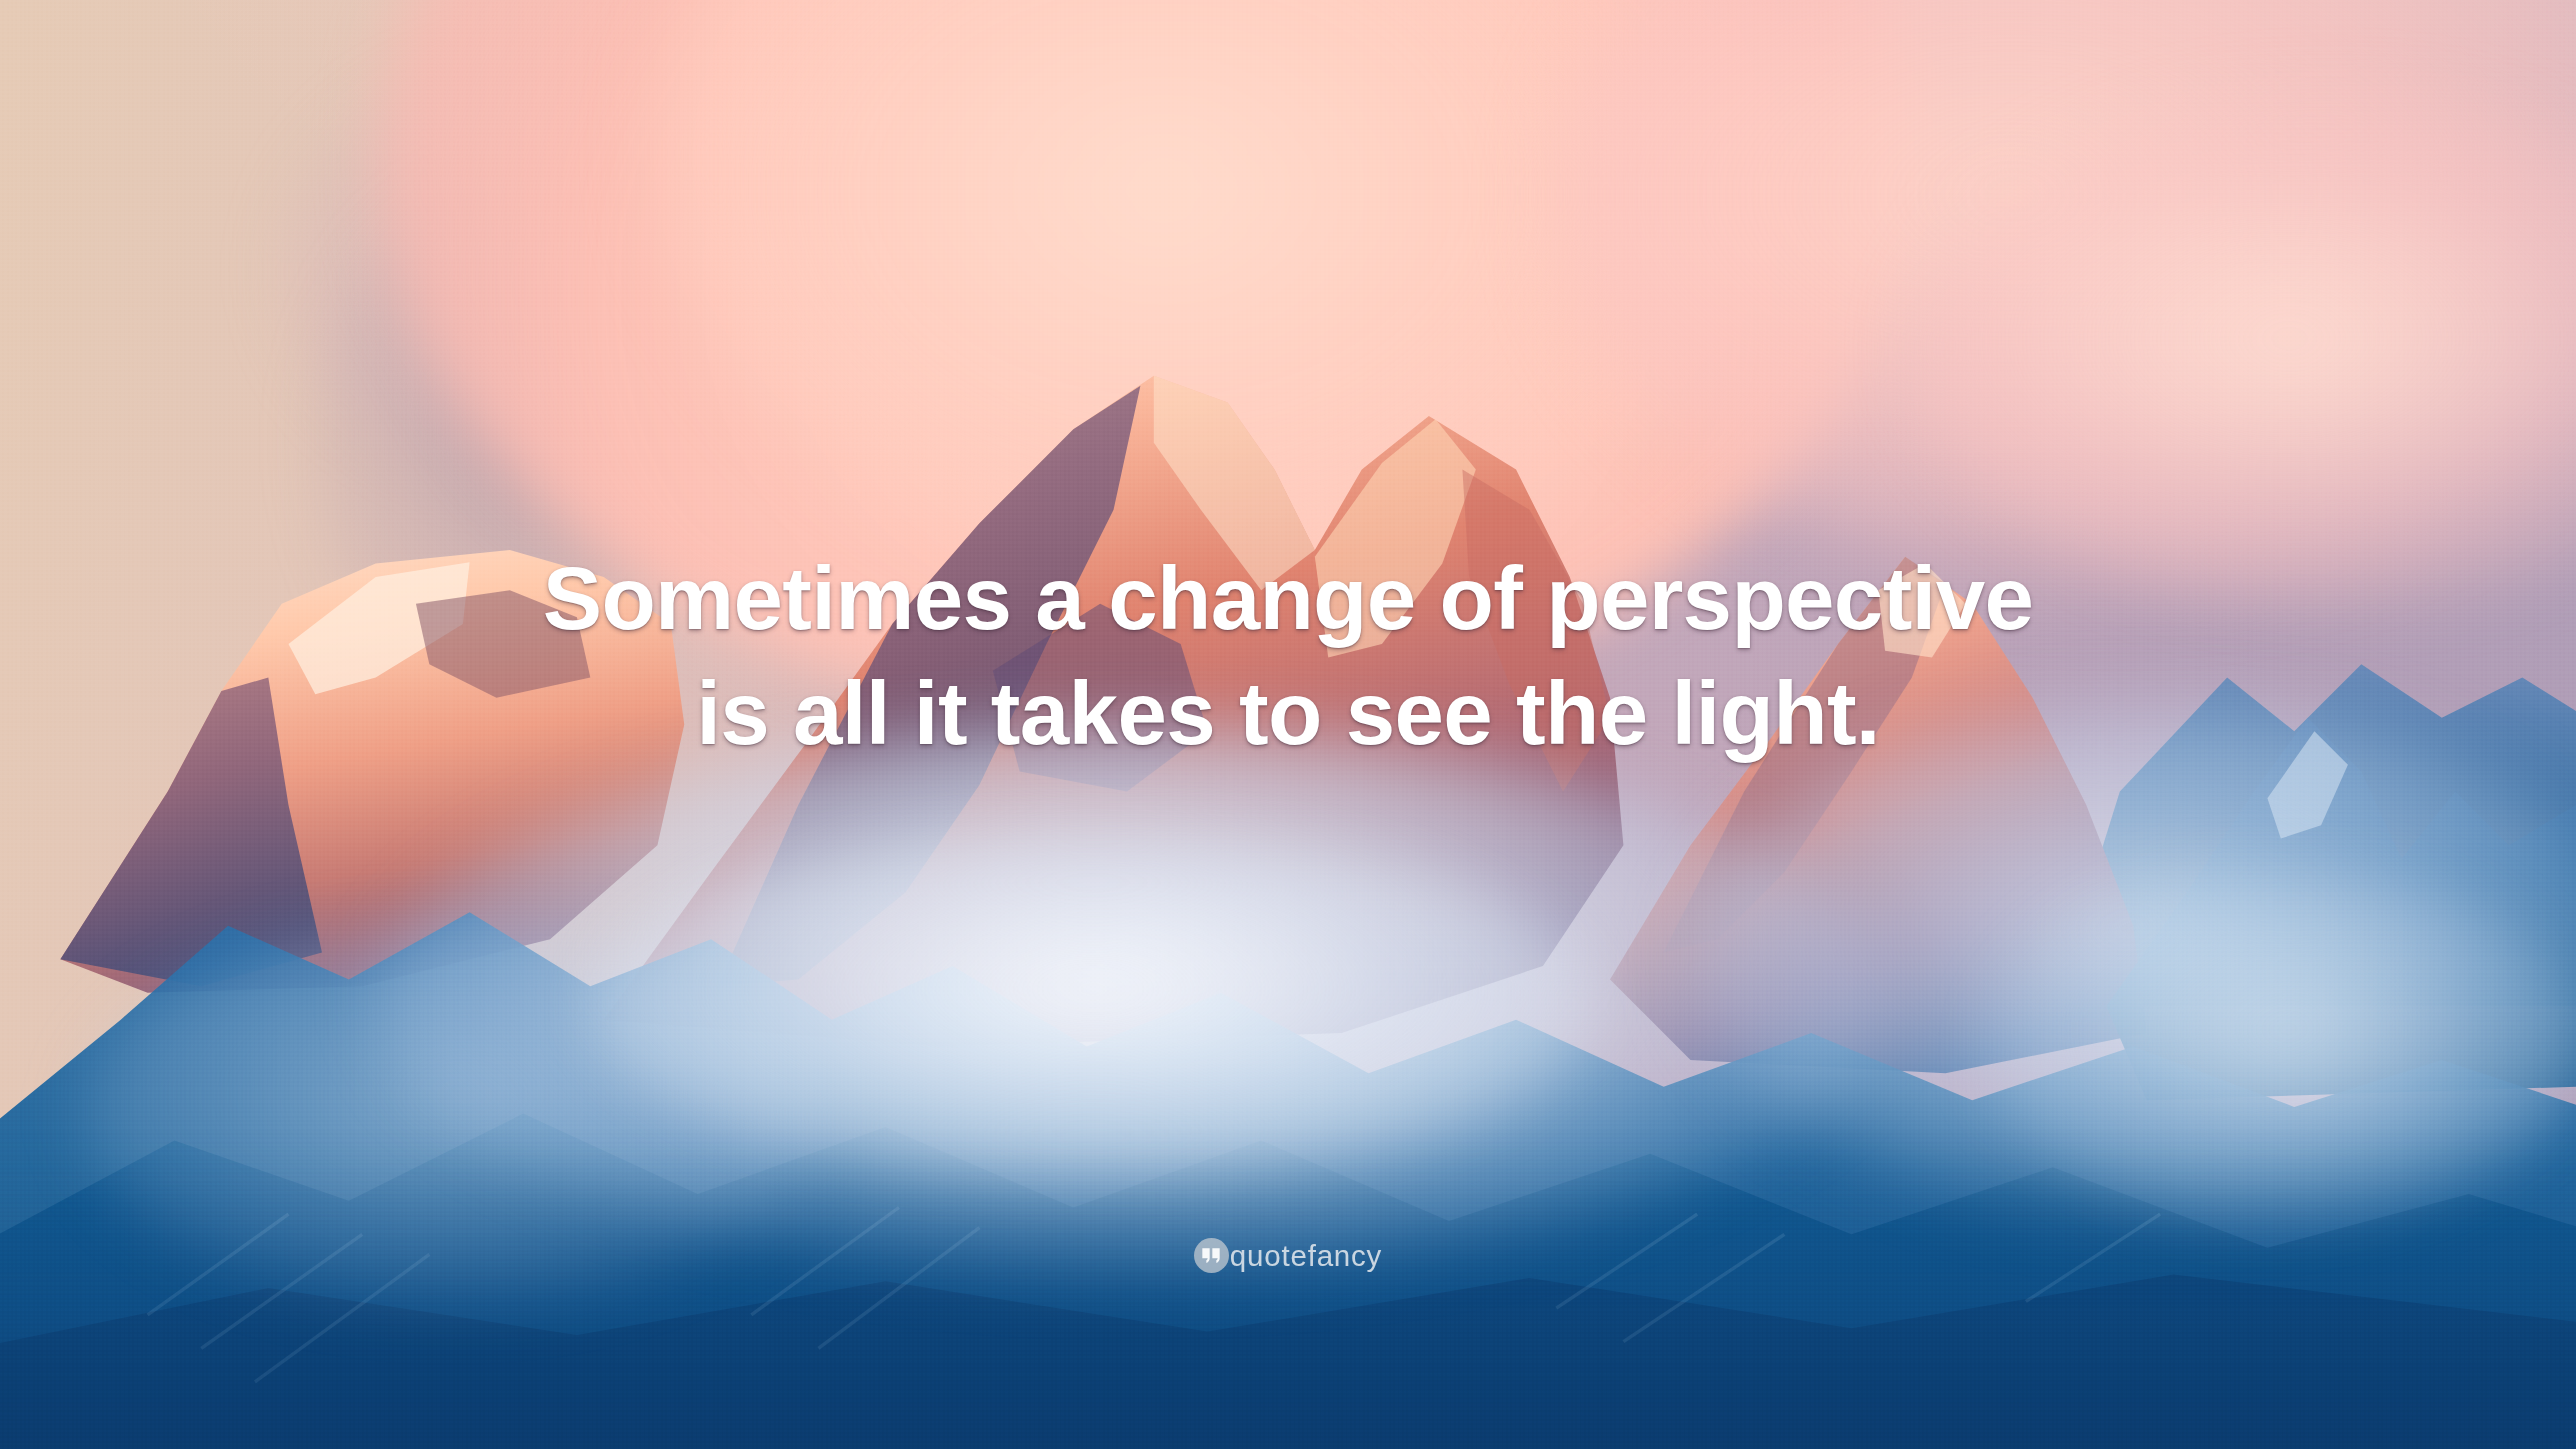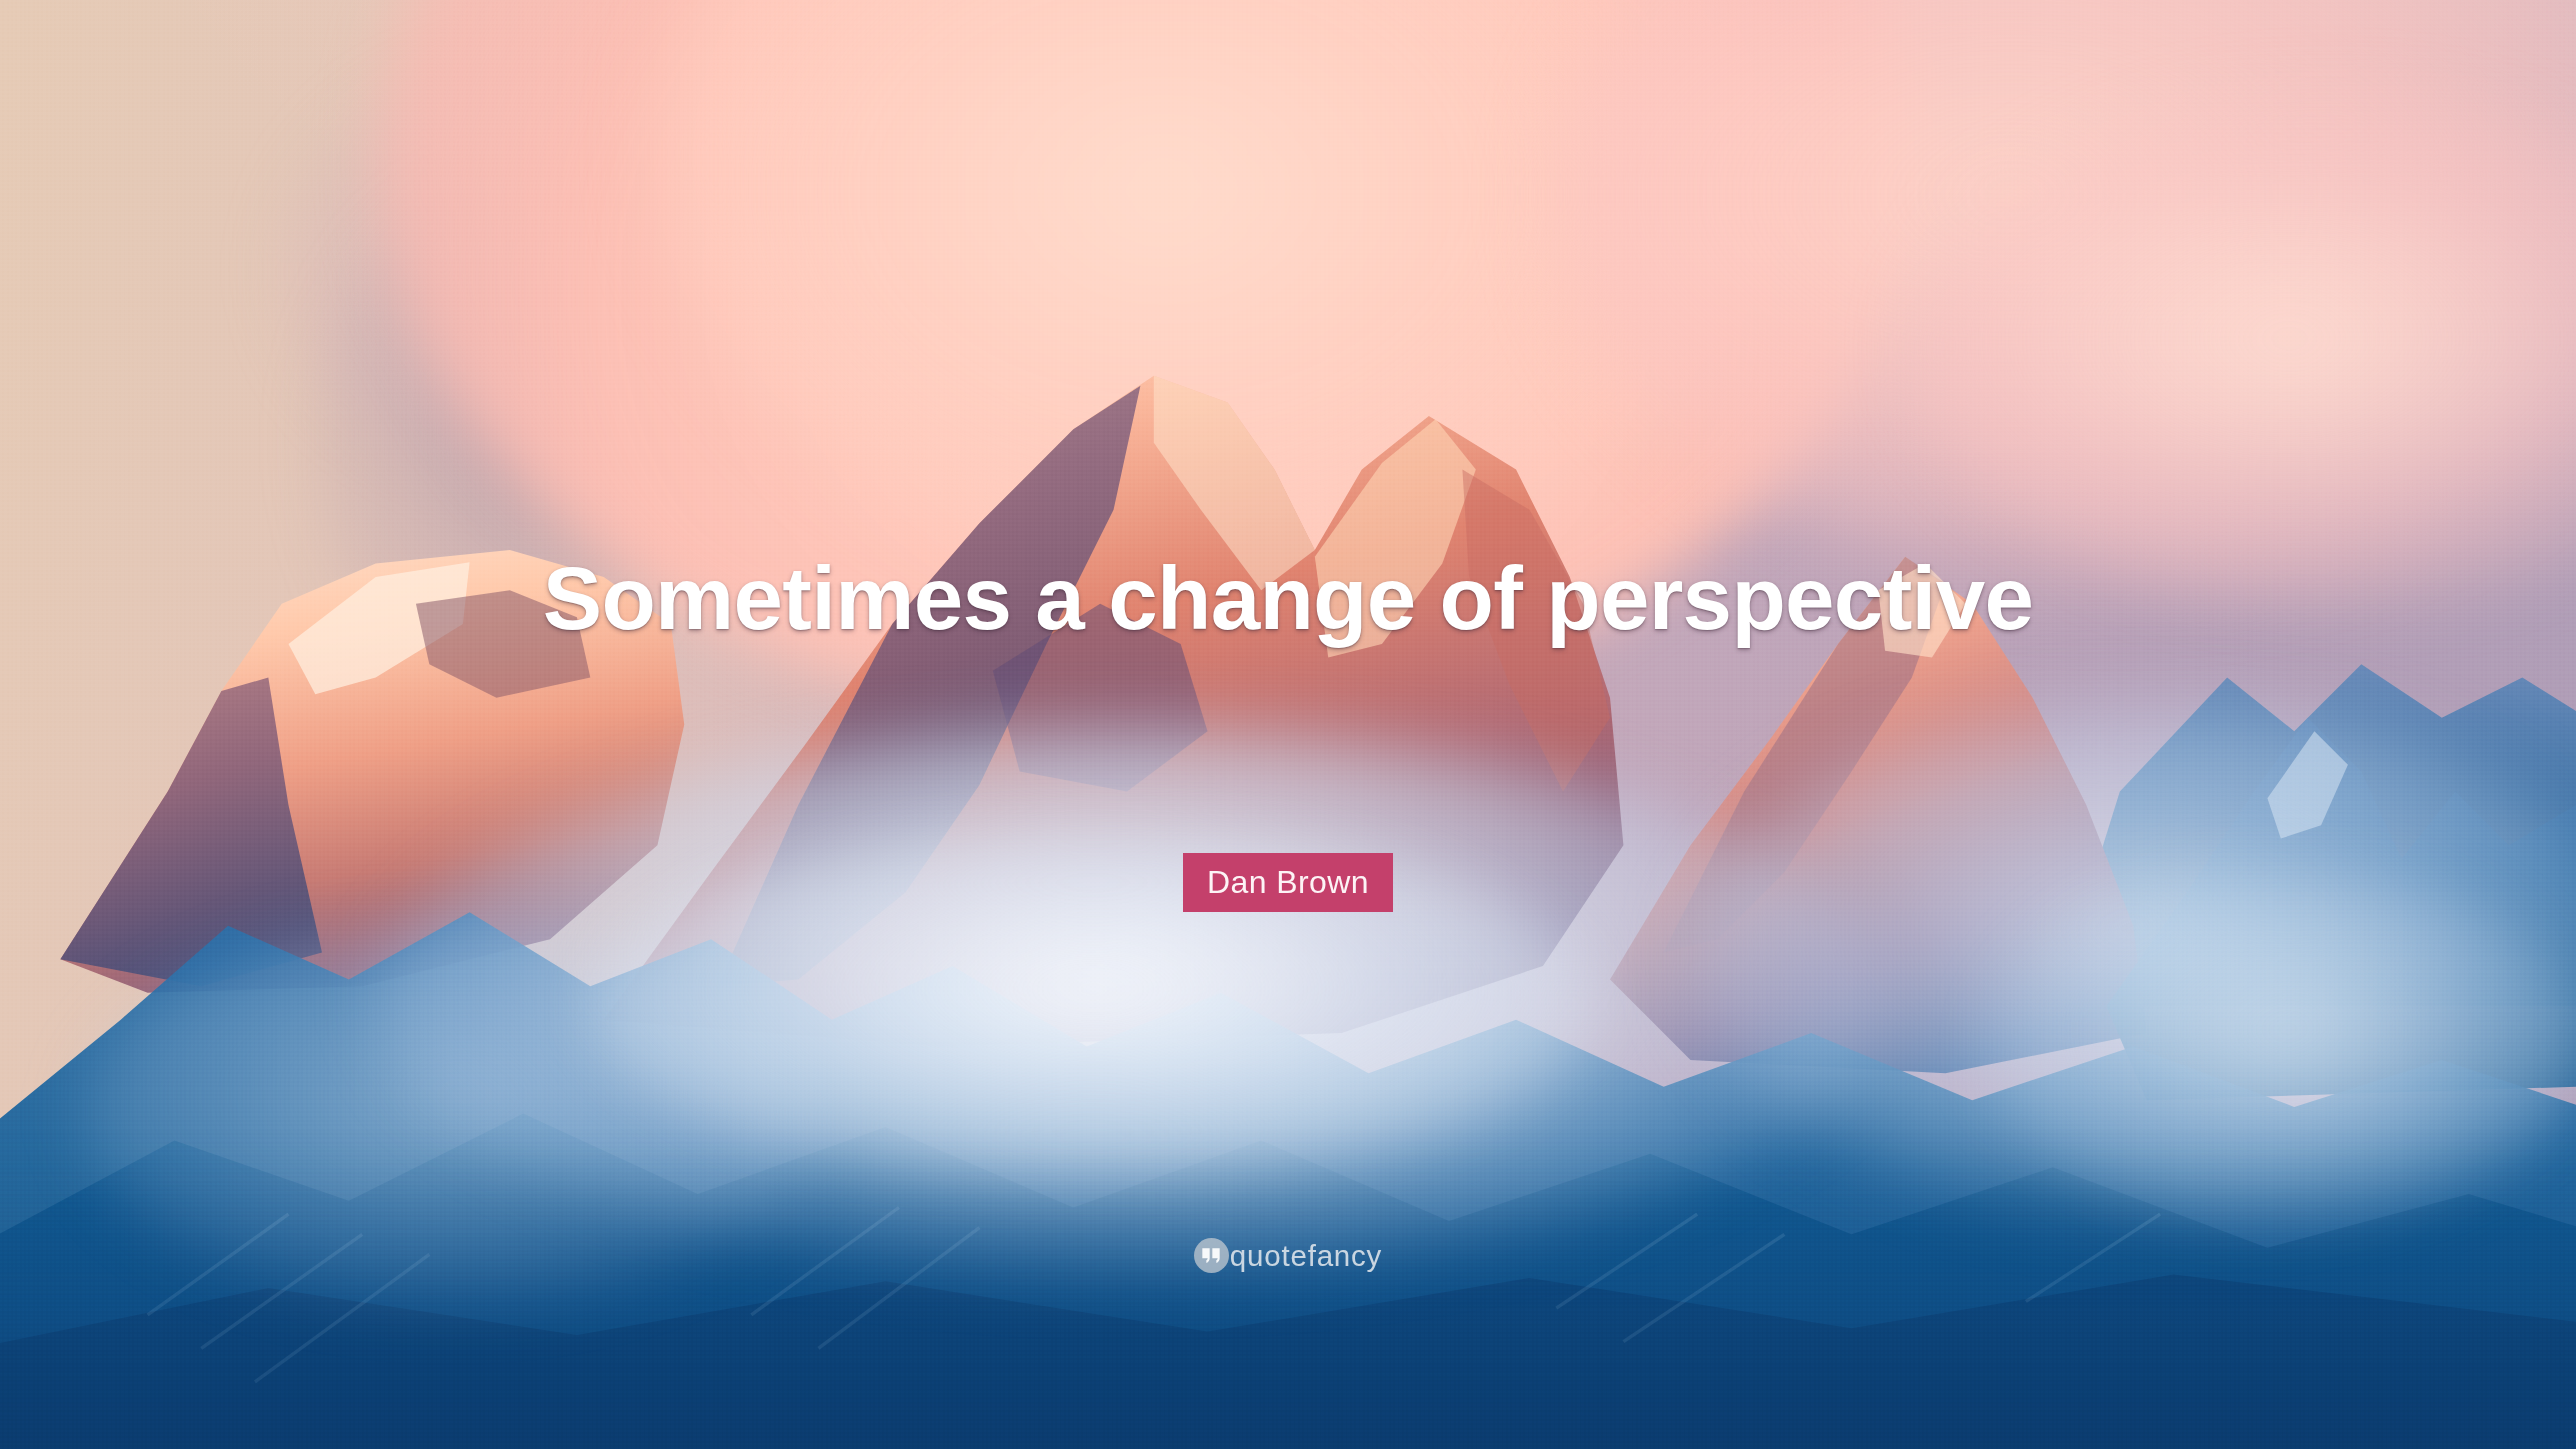--- a/index.html
+++ b/index.html
@@ -340,25 +340,23 @@
     <div class="mist m-right2"></div>
     <div class="mist m-haze-bottom"></div>
   </div>
 
   <div class="grain"></div>
 
   <div class="overlay">
 
     <div class="quote">
       <span class="ln">Sometimes a change of perspective</span>
+      <span class="ln">is all it takes to see the light.</span>
     </div>
 
-    <div class="author-row">
-      <span class="author-badge">Dan Brown</span>
-    </div>
 
     <div class="watermark">
       <span class="wm-badge">
         <svg width="20" height="17.4" viewBox="0 0 30 26" aria-hidden="true">
           <path d="M2 2 h11 v15 q0 5 -5 7 v-4 q2 -1 2 -3 h-8 Z" fill="#ffffff" opacity="0.92"></path>
           <path d="M17 2 h11 v15 q0 5 -5 7 v-4 q2 -1 2 -3 h-8 Z" fill="#ffffff" opacity="0.92"></path>
         </svg>
       </span>
       <span class="wm-text">quotefancy</span>
     </div>

